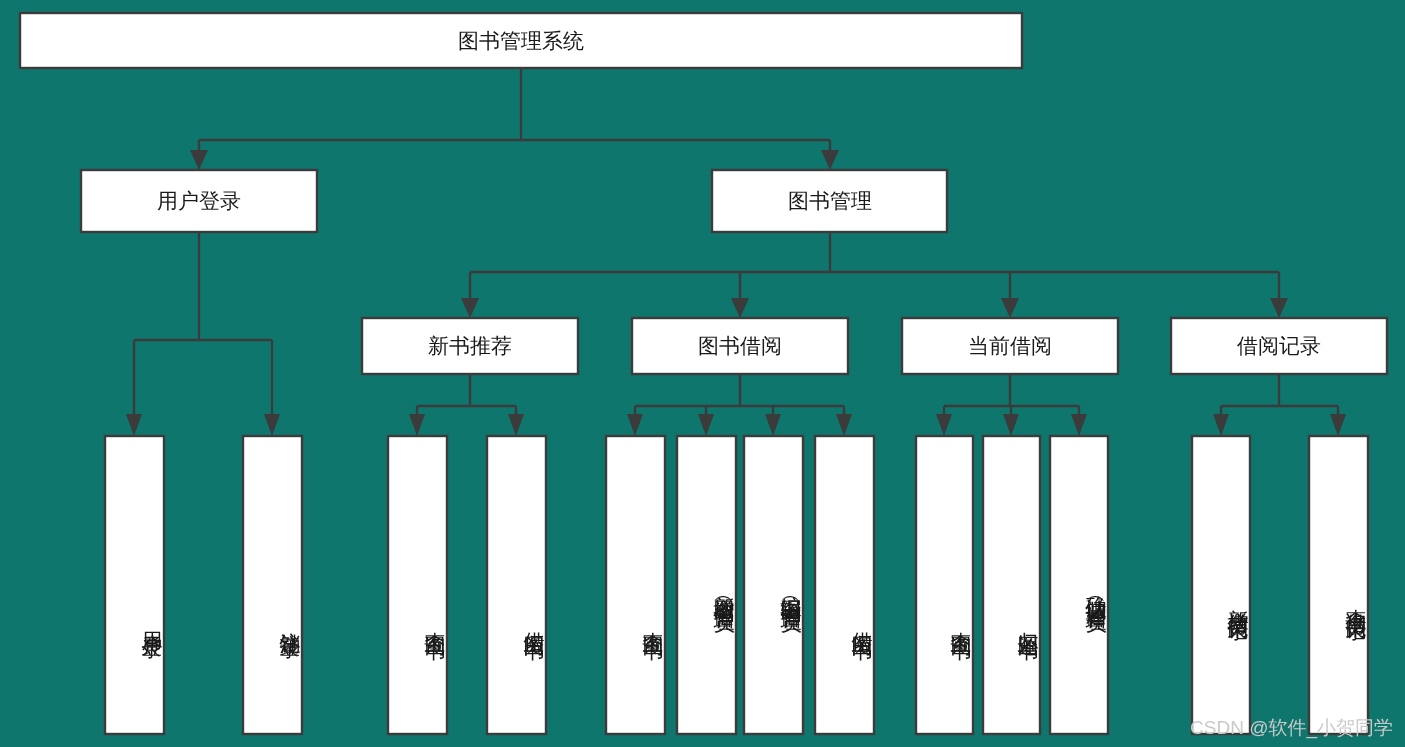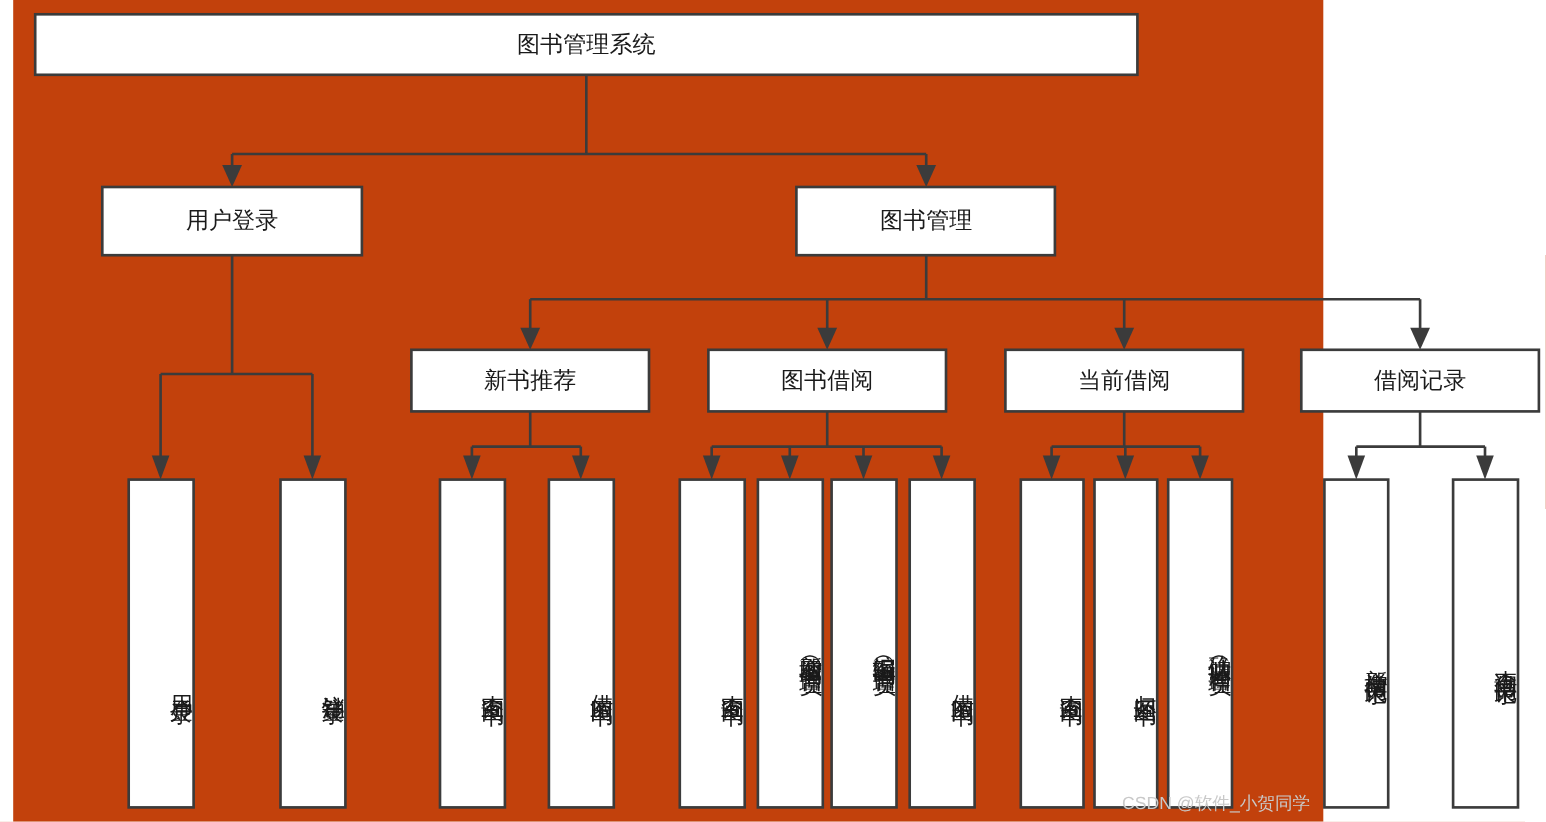--- a/index.html
+++ b/index.html
@@ -8,24 +8,23 @@
     background: #ffffff;
   }
   body {
     width: 1405px;
     height: 747px;
     font-family: "Liberation Sans", "DejaVu Sans", sans-serif;
     overflow: hidden;
   }
   #diagram-root {
     position: relative;
-    width: 1191px;
+    width: 1405px;
     height: 747px;
-    background: #c2410c;
-    margin-left: 12px;
+    background: #0f766e;
   }
   svg.diagram-canvas {
     position: absolute;
     left: 0;
     top: 0;
     width: 1405px;
     height: 747px;
     display: block;
   }
   .node-box {
@@ -63,21 +62,21 @@
     display: flex;
     align-items: flex-start;
     justify-content: center;
     pointer-events: none;
   }
   .watermark {
     position: absolute;
     right: 12px;
     bottom: 6px;
     font-family: "Liberation Sans", "DejaVu Sans", sans-serif;
-    font-size: 16px;
+    font-size: 19px;
     color: #c9c9c9;
     white-space: nowrap;
     user-select: none;
   }
 </style>
 </head>
 <body>
 
 <div id="diagram-root">
 

